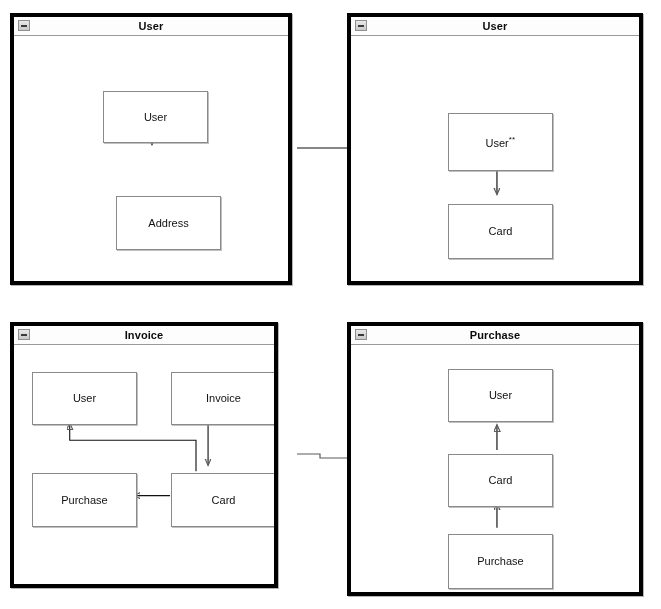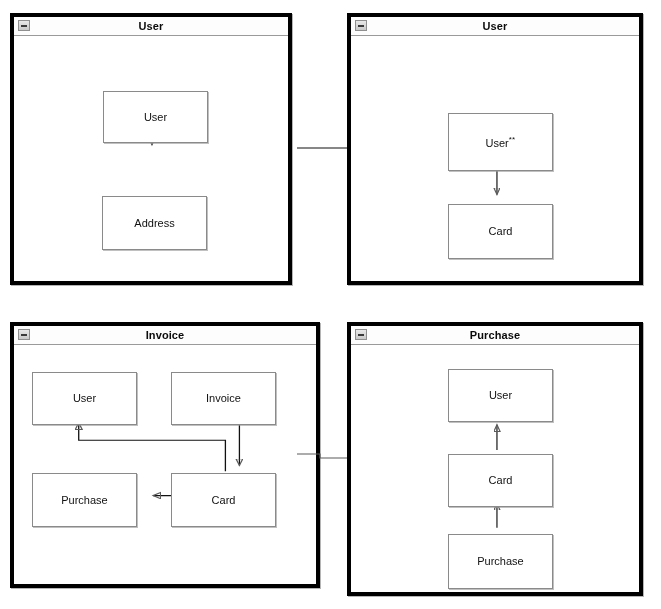--- a/index.html
+++ b/index.html
@@ -149,21 +149,21 @@
         <defs>
           <marker id="ah-u" markerWidth="9" markerHeight="9" refX="7" refY="3.2" orient="auto" markerUnits="userSpaceOnUse">
             <path d="M0,0 L7,3.2 L0,6.4 z" fill="#333333"></path>
           </marker>
         </defs>
         <line x1="141" y1="68" x2="141" y2="112" marker-end="url(#ah-u)"></line>
       </svg>
       <div class="node" style="left:89px; top:55px; width:105px; height:52px;">
         <span class="node-label">User</span>
       </div>
-      <div class="node" style="left:88px; top:160px; width:105px; height:54px;">
+      <div class="node" style="left:102px; top:160px; width:105px; height:54px;">
         <span class="node-label">Address</span>
       </div>
     </div>
   </div>
 
   <div class="panel" id="panel-cards" style="left:347px; top:13px; width:296px; height:272px;">
     <div class="panel-titlebar">
       <div class="minimize-btn">
         <span class="bar"></span>
       </div>
@@ -180,21 +180,21 @@
       </svg>
       <div class="node" style="left:97px; top:57px; width:105px; height:58px;margin-top:20px;">
         <span class="node-label"><span>User</span><sup>**</sup></span>
       </div>
       <div class="node" style="left:97px; top:168px; width:105px; height:55px;">
         <span class="node-label">Card</span>
       </div>
     </div>
   </div>
 
-  <div class="panel" id="panel-invoice" style="left:10px; top:322px; width:310px; height:266px;">
+  <div class="panel" id="panel-invoice" style="left:10px; top:322px; width:268px; height:266px;">
     <div class="panel-titlebar">
       <div class="minimize-btn">
         <span class="bar"></span>
       </div>
       <span class="panel-title">Invoice</span>
     </div>
     <div class="panel-body">
       <svg class="edges" viewBox="0 0 280 246" preserveAspectRatio="none">
         <defs>
           <marker id="ah-i" markerWidth="9" markerHeight="9" refX="7" refY="3.2" orient="auto" markerUnits="userSpaceOnUse">

